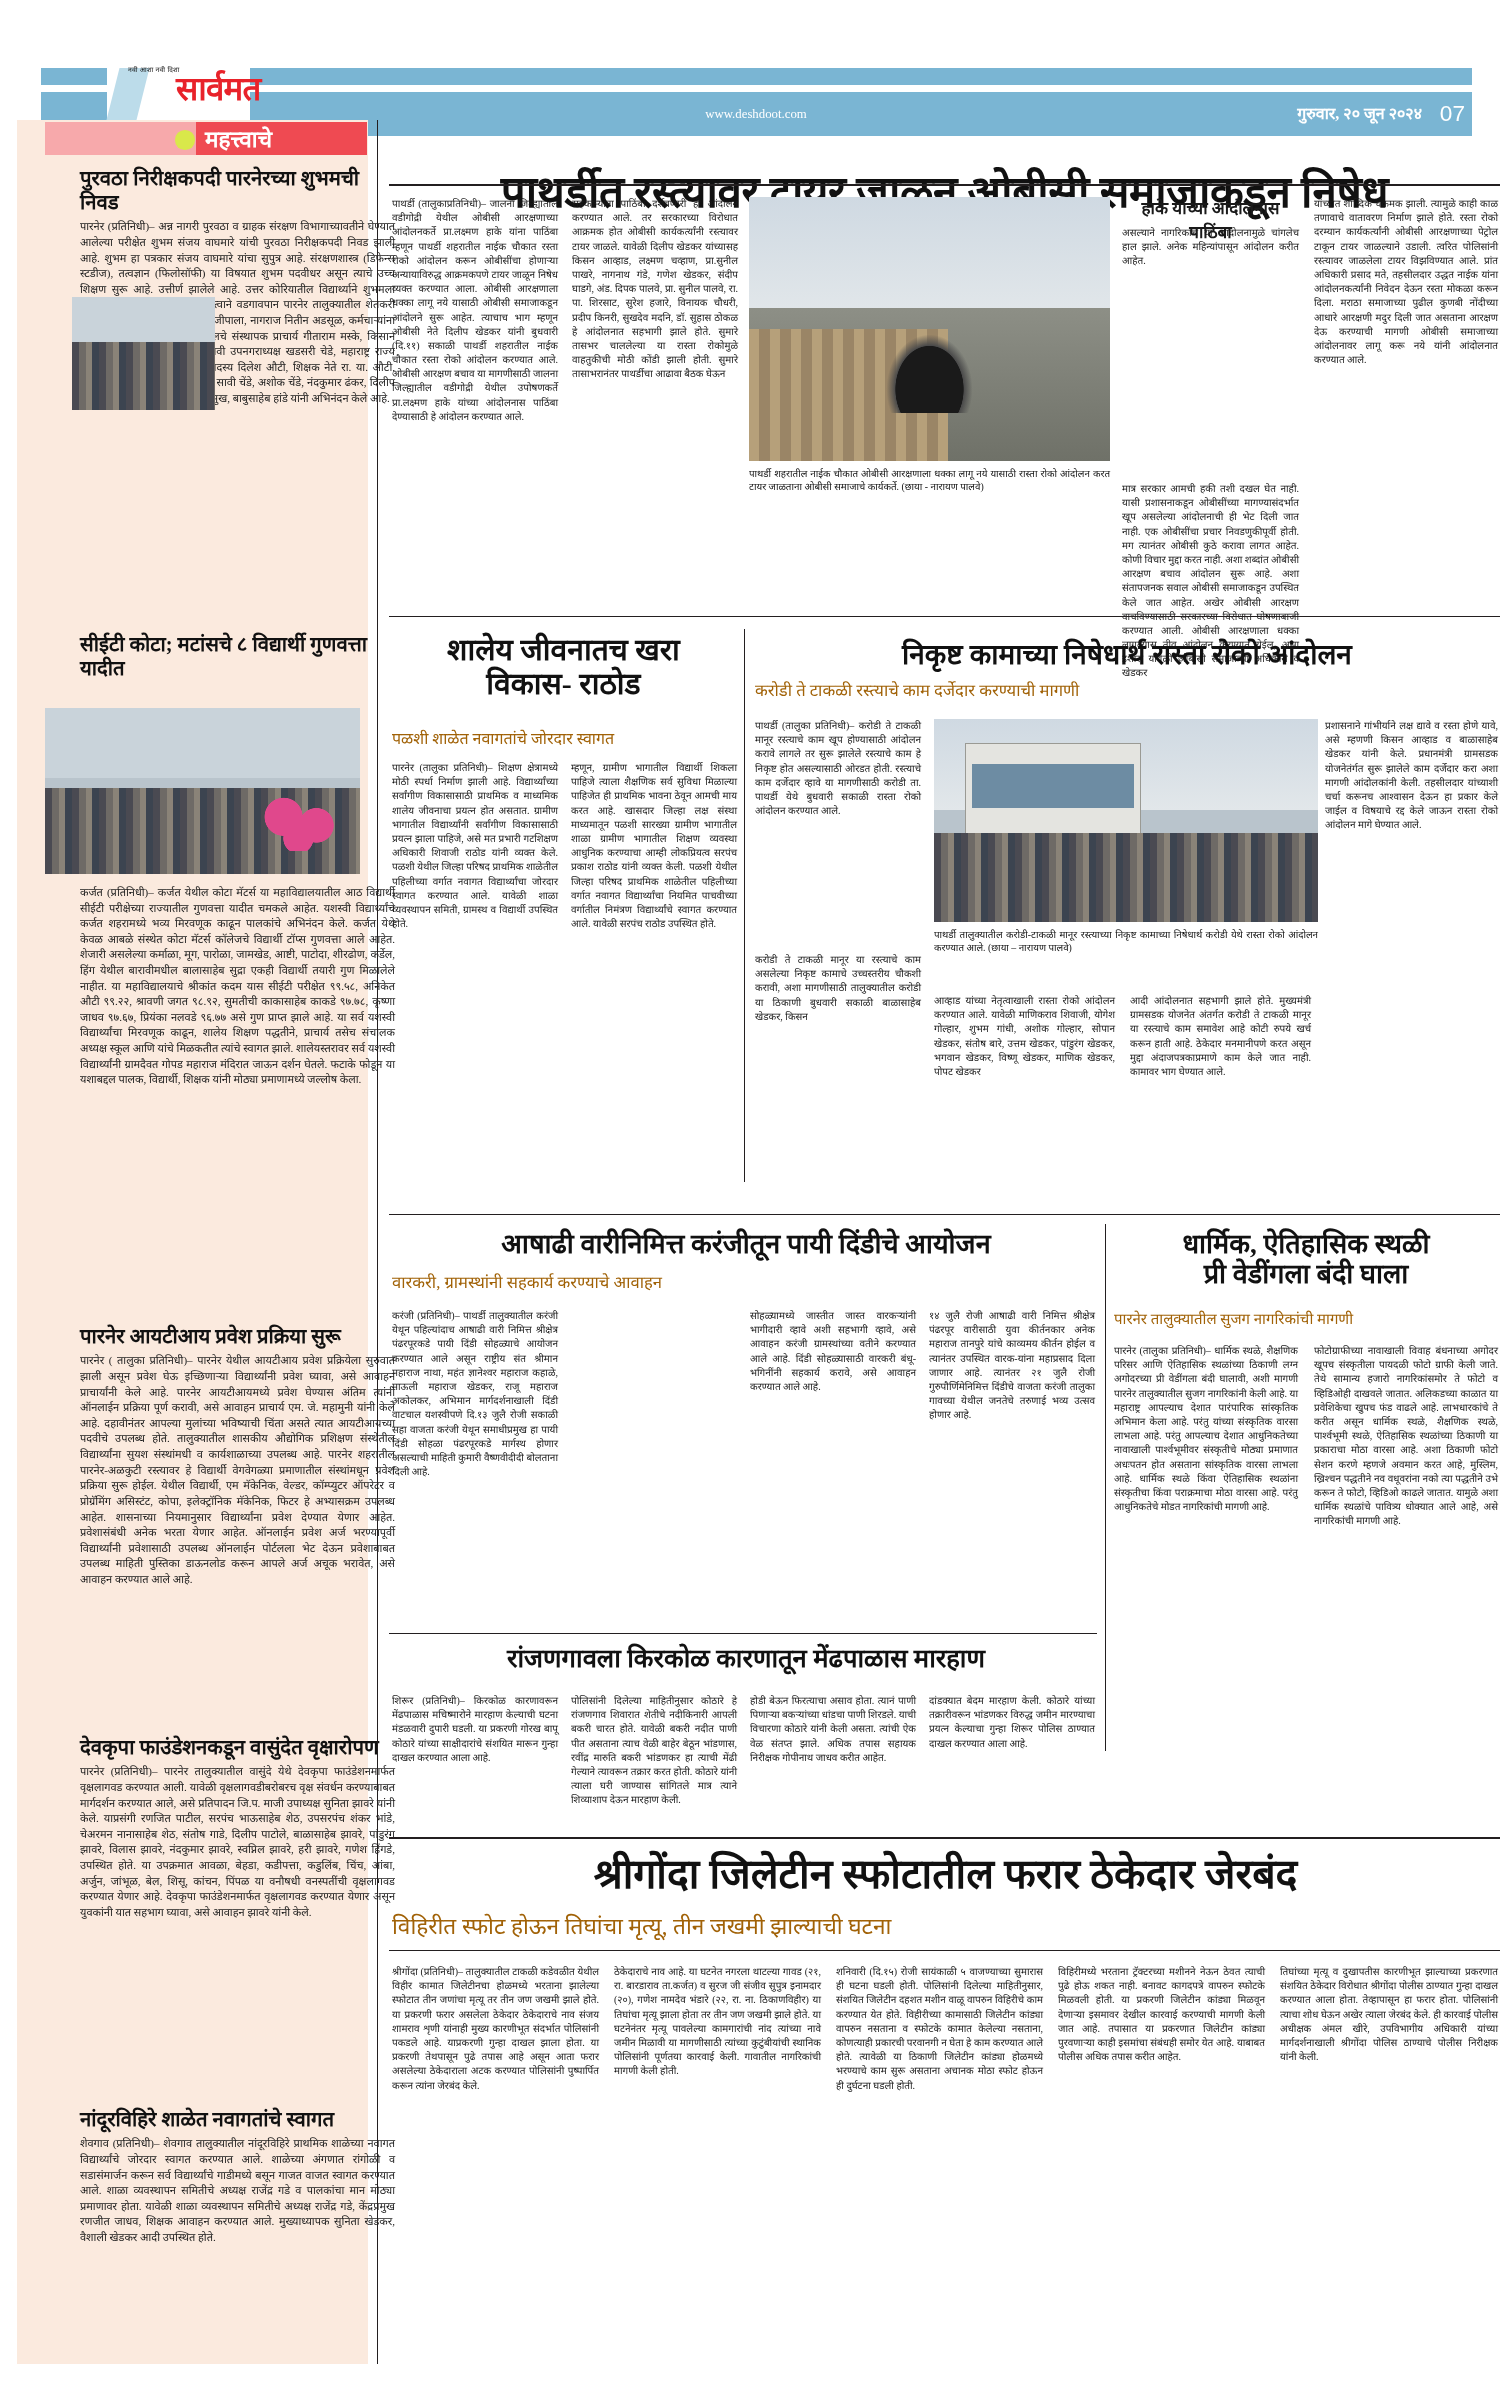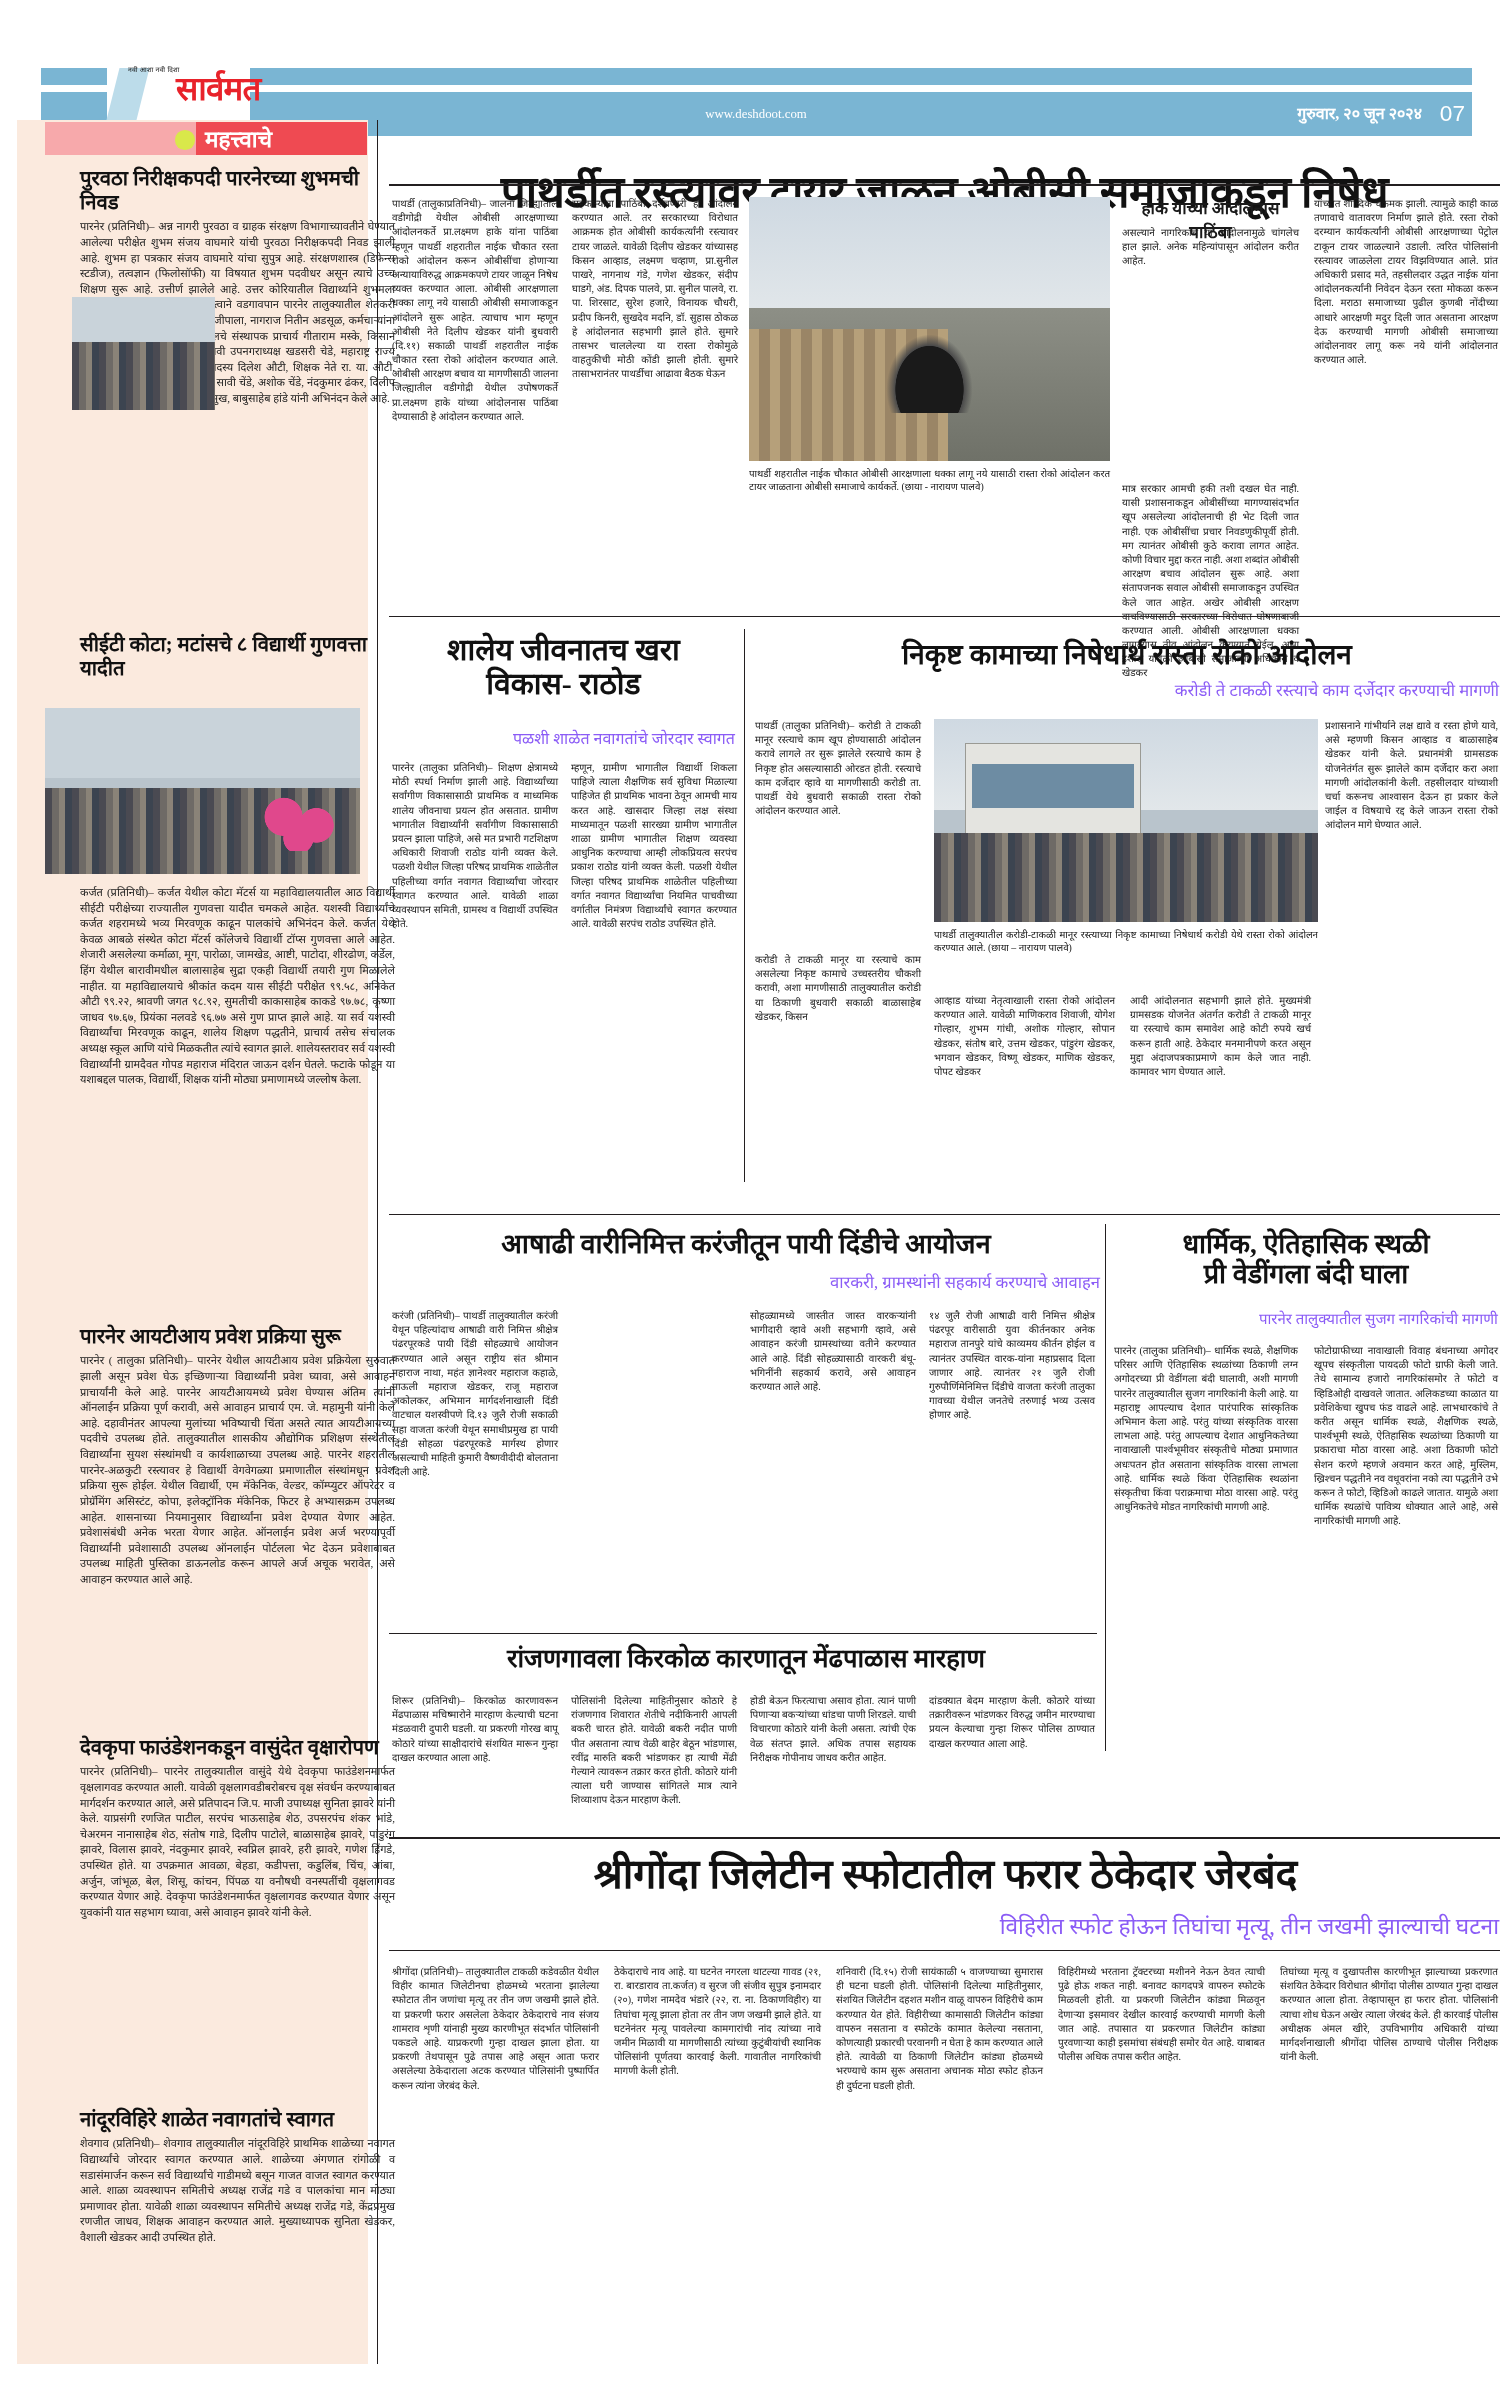--- a/index.html
+++ b/index.html
@@ -45,21 +45,21 @@
   .side-h { font-size: 20.3px; font-weight: bold; color: #111; line-height: 1.18; margin-bottom: 4.5px;
             font-family: "Liberation Serif", serif; }
   .side-b { font-size: 11px; line-height: 1.42; color: #1a1a1a; text-align: justify;
             font-family: "Liberation Serif", serif; }
 
   .mainhead { position: absolute; left: 389px; top: 127px; width: 1111px;
               font-size: 44px; font-weight: bold; letter-spacing: -0.4px; color: #111;
               text-align: center; line-height: 1.05; margin-top: 43px; }
 
   .sechead { position: absolute; font-weight: bold; color: #111; line-height: 1.12; text-align: center; }
-  .subhead { position: absolute; color: #8b5cf6; text-align: right; line-height: 1.2; }
+  .subhead { position: absolute; color: #a16207; text-align: left; line-height: 1.2; }
 
   .col { position: absolute; font-size: 10px; line-height: 1.42; color: #1a1a1a; text-align: justify;
          font-family: "Liberation Serif", serif; }
 
   .photo { position: absolute; background: #b9c4cc; overflow: hidden; }
   .cap { position: absolute; font-size: 9.8px; line-height: 1.35; color: #111; text-align: justify; }
 
   
   .ph-sky { position:absolute; left:0; top:0; right:0; height:45%; background: linear-gradient(#cfd9e2,#e2e7ea); }
   .ph-ground { position:absolute; left:0; bottom:0; right:0; height:58%; background: linear-gradient(#8d8f86,#6f7168); }

